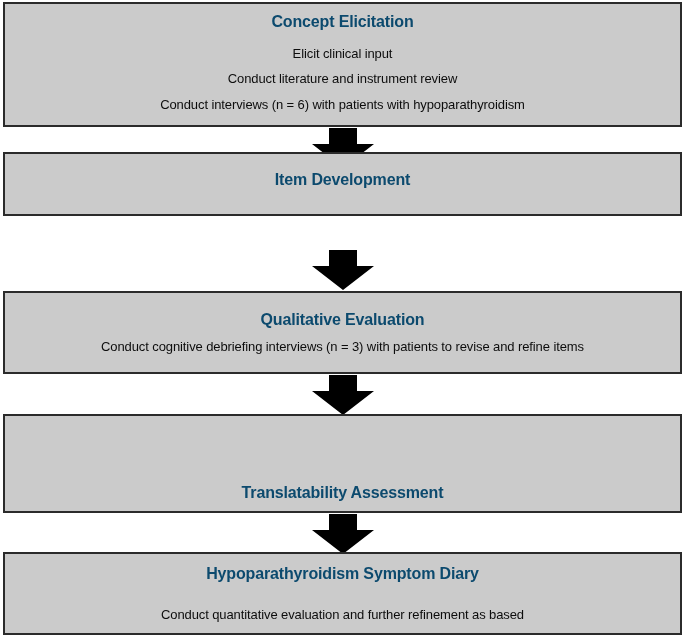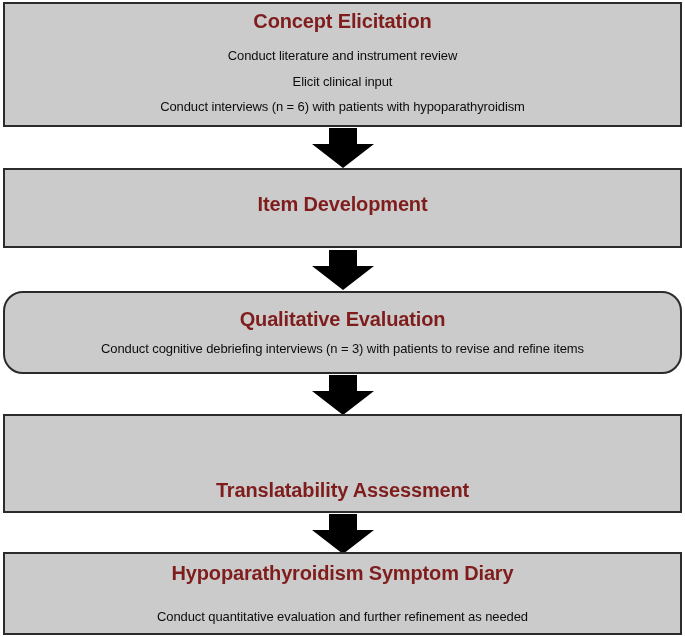--- a/index.html
+++ b/index.html
@@ -26,23 +26,23 @@
     box-sizing: border-box;
     background: #cbcbcb;
     border: 2px solid #2b2b2b;
     display: flex;
     flex-direction: column;
     align-items: center;
     justify-content: center;
     text-align: center;
   }
   .stage-title {
-    font-size: 20px;
+    font-size: 16px;
     font-weight: bold;
-    color: #7f1d1d;
+    color: #0c4a6e;
     letter-spacing: -0.15px;
     line-height: 1.2;
     margin: 0;
   }
   .stage-lines {
     display: flex;
     flex-direction: column;
     align-items: center;
     width: 100%;
   }
@@ -53,22 +53,22 @@
     line-height: 1.35;
     letter-spacing: -0.1px;
     margin: 0;
     padding: 0 8px;
     box-sizing: border-box;
     white-space: pre-line;
   }
 
   
   #box-1 { top: 2px;   height: 125px; }
-  #box-2 { top: 168px; height: 80px; justify-content: center;  }
-  #box-3 { top: 291px; height: 83px; border-radius: 20px;  }
+  #box-2 { top: 152px; height: 64px; justify-content: center;  }
+  #box-3 { top: 291px; height: 83px;  }
   #box-4 { top: 414px; height: 99px; justify-content: flex-end;  }
   #box-5 { top: 552px; height: 83px; gap: 16px;  }
 
   #box-1 .stage-title { margin-bottom: 10px; }
   #box-1 .stage-line  { margin: 4px 0; }
   #box-2 .stage-title { margin-bottom: 8px; }
   #box-3 .stage-title { margin-bottom: 9px; }
   #box-4 .stage-title { margin-bottom: 9px; }
   #box-5 .stage-title { margin-bottom: 7px; }
 
@@ -86,22 +86,22 @@
   .flow-arrow svg { display: block; width: 100%; height: 100%; }
 </style>
 </head>
 <body>
 
 <div id="flowchart">
 
   <div class="stage-box" id="box-1">
     <div class="stage-title">Concept Elicitation</div>
     <div class="stage-lines">
+      <div class="stage-line">Elicit clinical input</div>
       <div class="stage-line">Conduct literature and instrument review</div>
-      <div class="stage-line">Elicit clinical input</div>
       <div class="stage-line">Conduct interviews (n = 6) with patients with hypoparathyroidism</div>
     </div>
   </div>
 
   <div class="flow-arrow" id="arrow-1">
     <svg viewBox="0 0 62 40" preserveAspectRatio="none" aria-hidden="true">
       <polygon points="17,0 45,0 45,16 62,16 31,40 0,16 17,16" fill="#000000"></polygon>
     </svg>
   </div>
 
@@ -134,17 +134,17 @@
 
   <div class="flow-arrow" id="arrow-4">
     <svg viewBox="0 0 62 40" preserveAspectRatio="none" aria-hidden="true">
       <polygon points="17,0 45,0 45,16 62,16 31,40 0,16 17,16" fill="#000000"></polygon>
     </svg>
   </div>
 
   <div class="stage-box" id="box-5">
     <div class="stage-title">Hypoparathyroidism Symptom Diary</div>
     <div class="stage-lines">
-      <div class="stage-line">Conduct quantitative evaluation and further refinement as needed</div>
+      <div class="stage-line">Conduct quantitative evaluation and further refinement as based</div>
     </div>
   </div>
 
 </div>
 
 </body></html>

